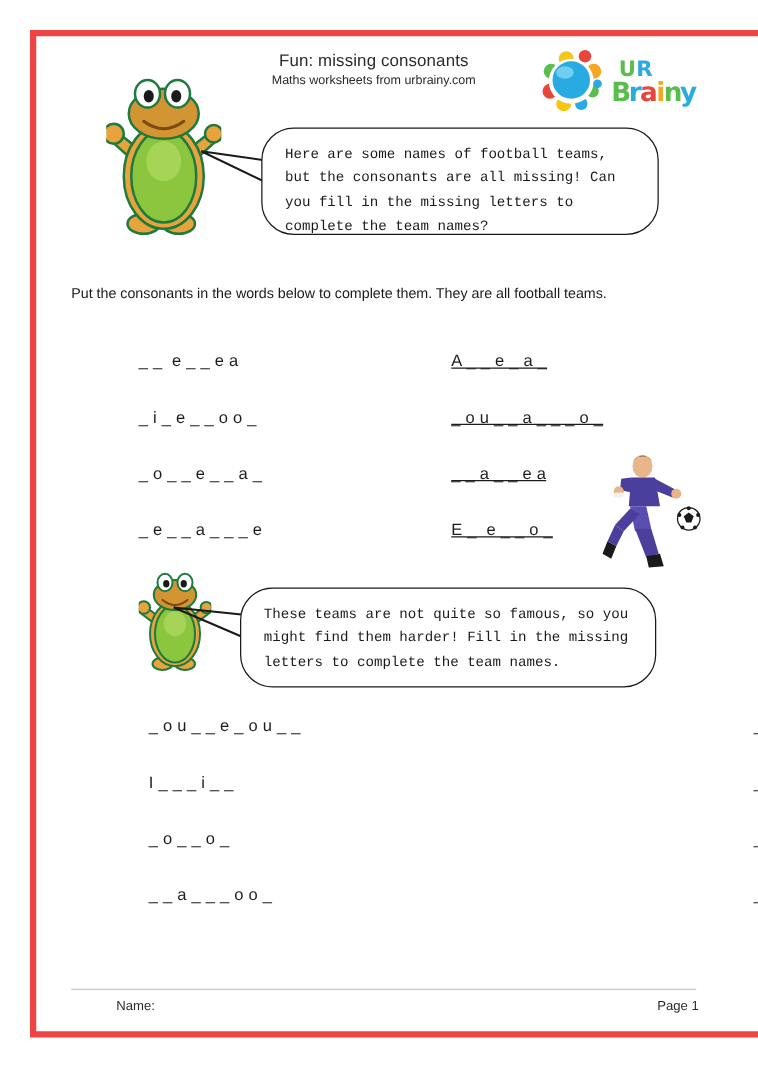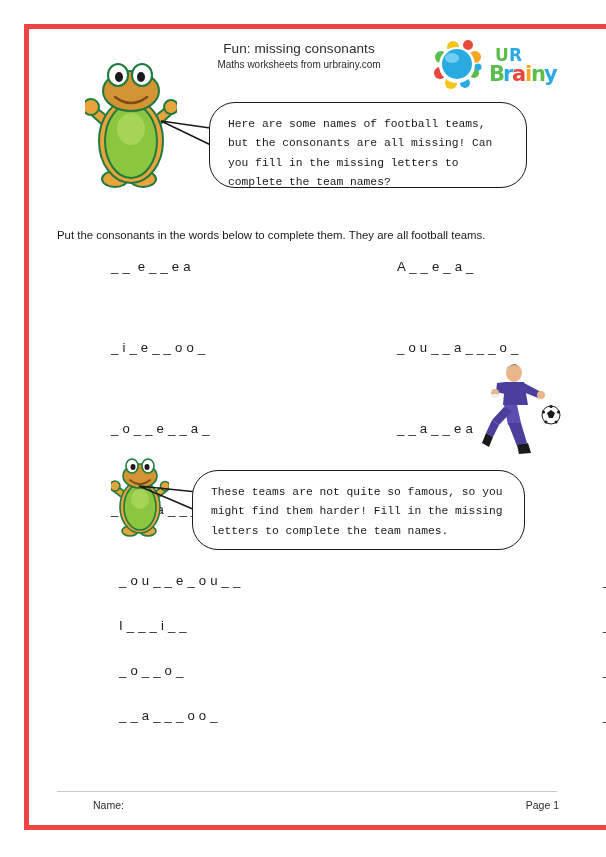--- a/index.html
+++ b/index.html
@@ -120,32 +120,32 @@
     font-size: 11.4px;
     color: #1a1a1a;
   }
 
   
   .puzzle-grid {
     position: absolute;
     display: grid;
     grid-template-columns: 222px 240px;
   }
-  #puzzle-1 { left: 54px; top: 230px; gap: 36px; }
+  #puzzle-1 { left: 54px; top: 252px; }
   #puzzle-2 { left: 62px; top: 544px; }
 
   .puzzle-cell {
     height: 45px;
     font-size: 13.2px;
     color: #1c1c1c;
     white-space: pre;
     letter-spacing: 0.2px;
   }
   #puzzle-1 .col-left  { padding-left: 28px; }
-  #puzzle-1 .col-right { padding-left: 56px; }
+  #puzzle-1 .col-right { padding-left: 56px; text-decoration: underline; }
   #puzzle-2 .col-left  { padding-left: 28px; }
   #puzzle-2 .col-right { padding-left: 290px; }
 
   
   .footer-line {
     position: absolute;
     left: 28px;
     top: 762px;
     width: 500px;
     border-top: 1px solid #c9c9c9;

